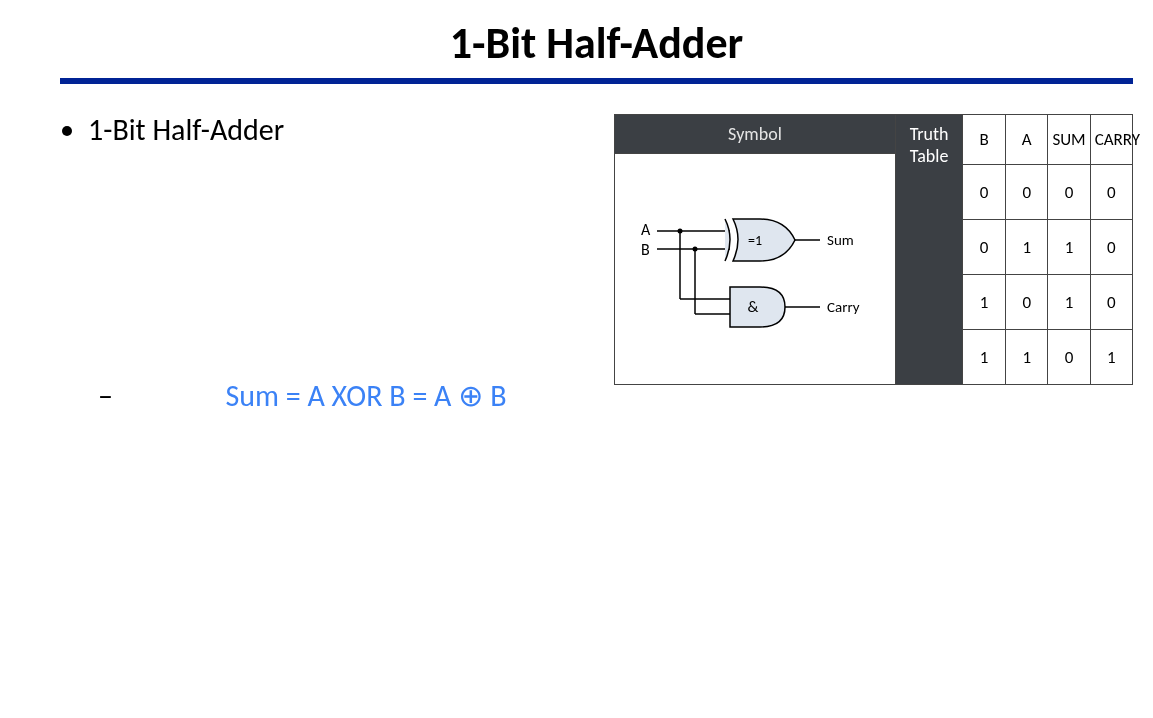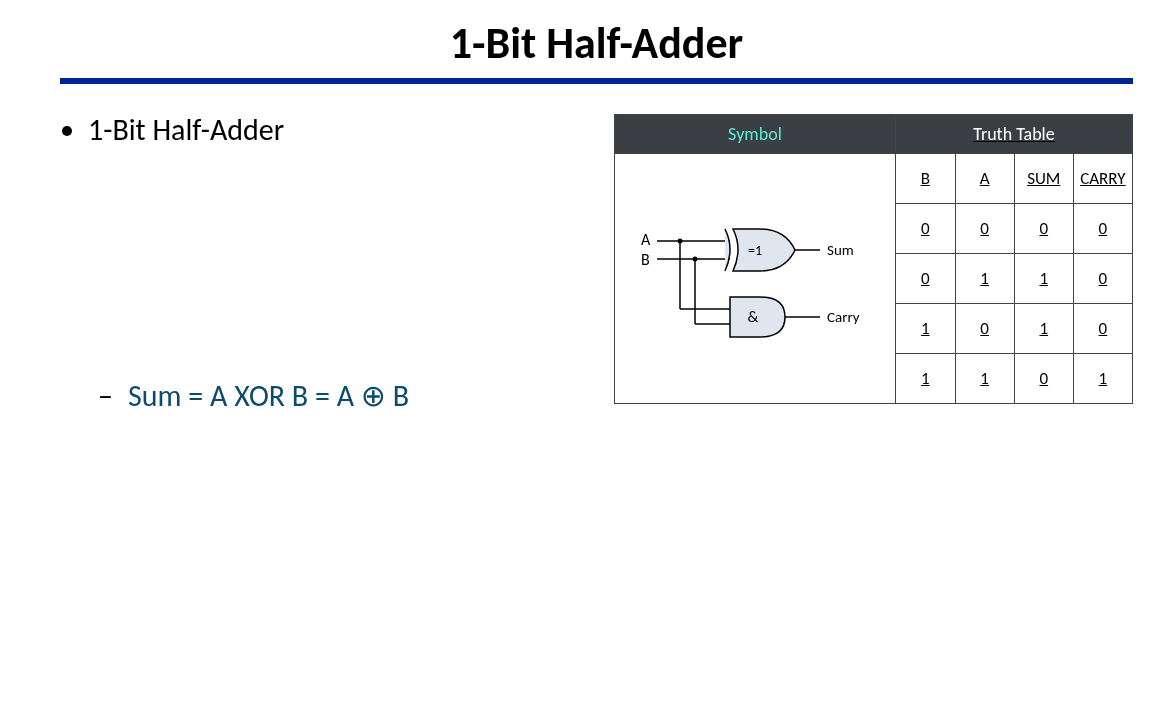--- a/index.html
+++ b/index.html
@@ -65,25 +65,26 @@
     position: absolute;
     left: 0;
     color: #000;
   }
   .lower-bullets {
     margin-top: 220px;
     list-style: none;
     padding-left: 38px;
   }
   .lower-bullets > li {
-    color: #0c4a6e;
+    color: #3b82f6;
     font-size: 30px;
     position: relative;
     padding-left: 30px;
     line-height: 1.6;
+    text-align: center;
   }
   .lower-bullets > li::before {
     content: "–";
     position: absolute;
     left: 0;
     color: #000;
   }
   .right-panel {
     flex: 1;
     display: flex;
@@ -95,38 +96,37 @@
   }
   .symbol-col {
     width: 280px;
     display: flex;
     flex-direction: column;
     border-right: 1.5px solid #444;
     border-bottom: 1.5px solid #444;
   }
   .col-header {
     background: #3b3f44;
-    color: #5eead4;
+    color: #e5e5e5;
     text-align: center;
     font-size: 18px;
     padding: 8px 4px;
     border-bottom: 1.5px solid #444;
   }
   .symbol-body {
     flex: 1;
     min-height: 230px;
     display: flex;
     align-items: center;
     justify-content: center;
   }
   .truth-col {
     flex: 1;
     display: flex;
-    flex-direction: column;
-    text-decoration: underline;
+    flex-direction: row;
   }
   .tt-header {
     background: #3b3f44;
     color: #fff;
     text-align: center;
     font-size: 18px;
     padding: 8px 4px;
     border-bottom: 1.5px solid #444;
     border-right: 1.5px solid #444;
   }

